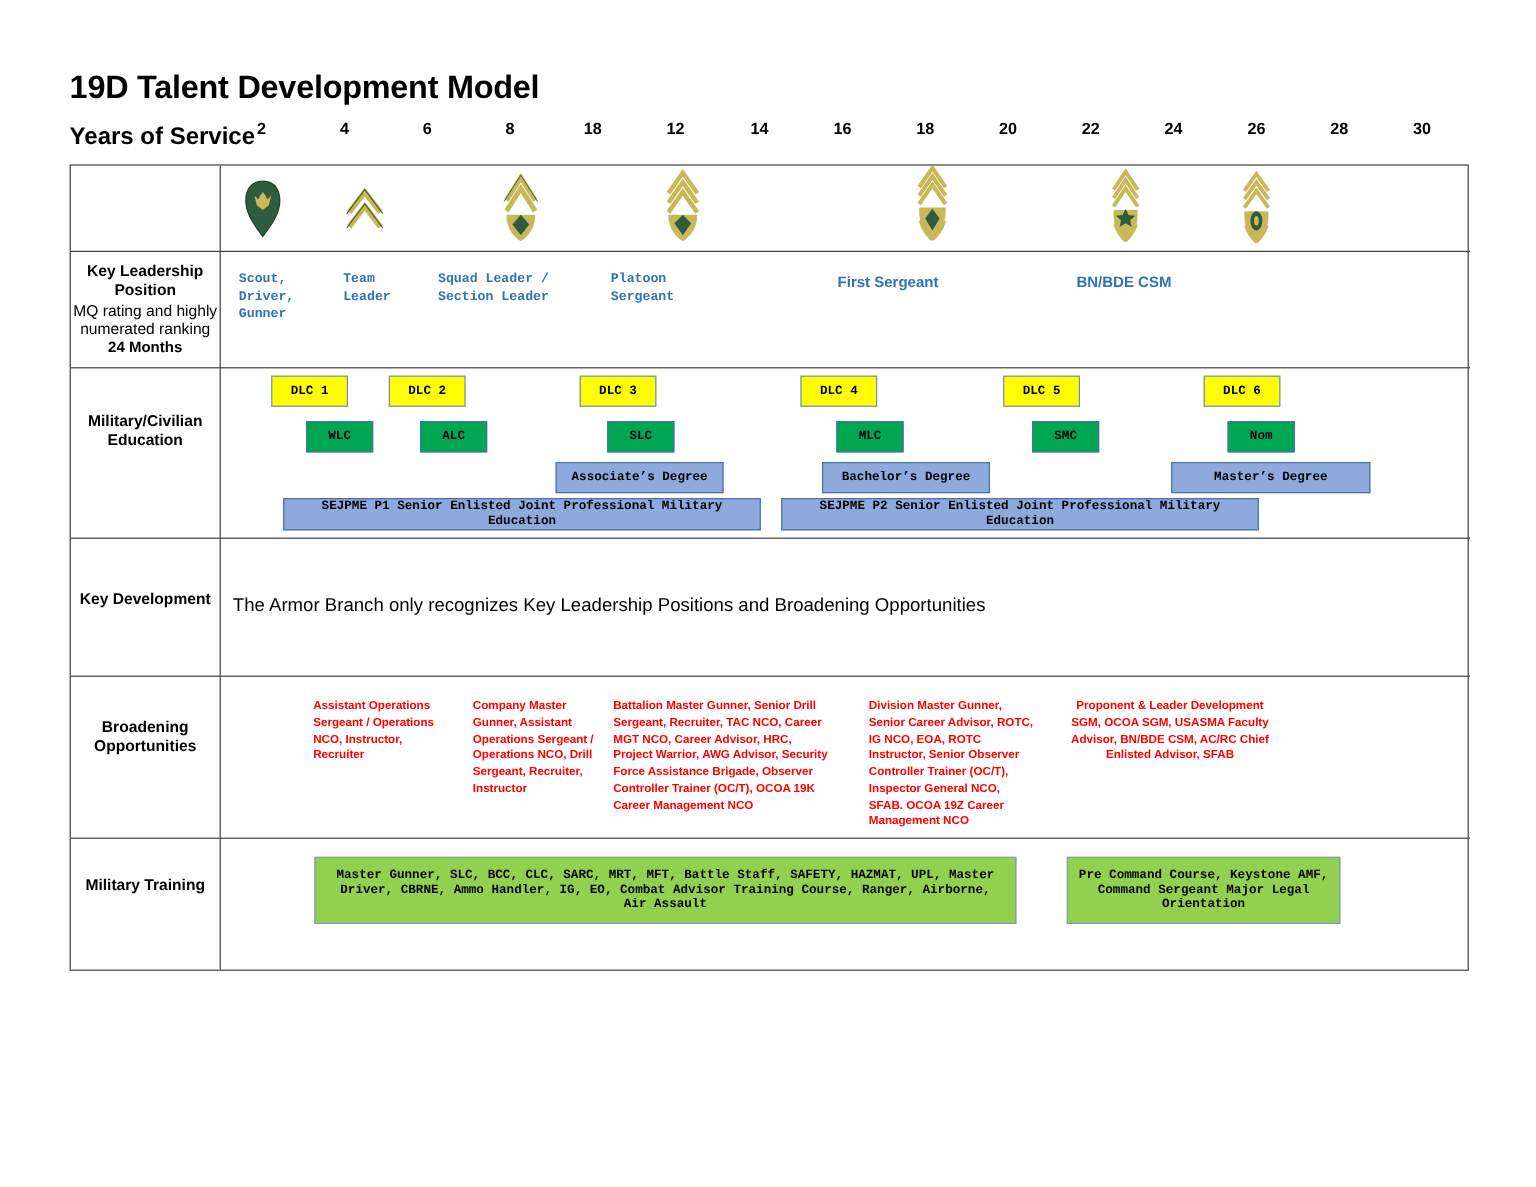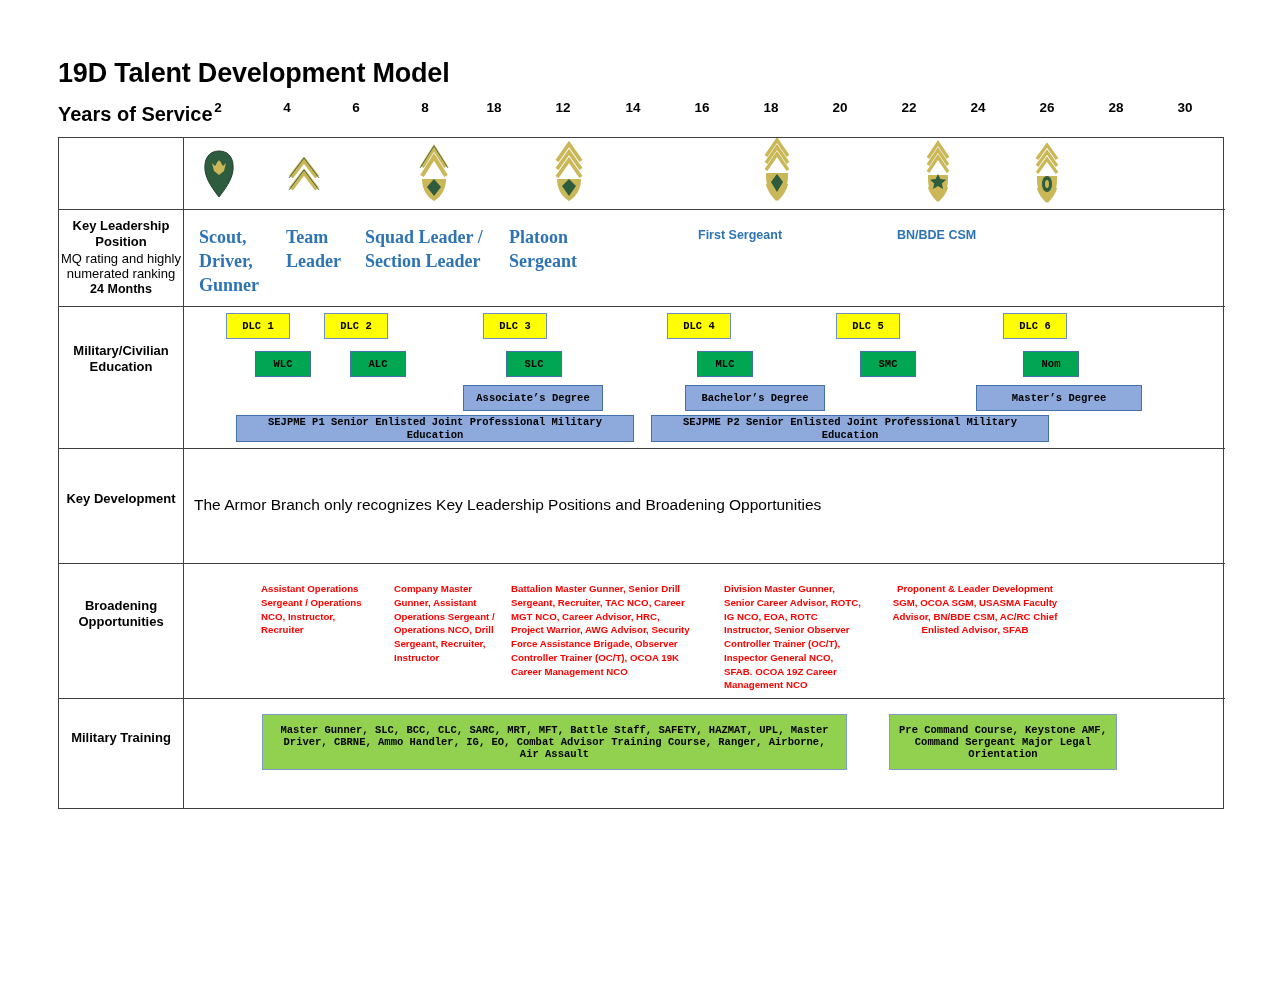--- a/index.html
+++ b/index.html
@@ -102,22 +102,22 @@
     position: absolute;
     width: 40px;
     height: 54px;
     margin-left: -20px;
   }
   .rank svg { display: block; }
 
   
   .klp {
     position: absolute;
-    font-family: Liberation Serif, serif;
-    font-size: 18px;
+    font-family: Liberation Mono, monospace;
+    font-size: 11px;
     font-weight: bold;
     color: #2E74B5;
     line-height: 1.33;
     white-space: pre-line;
   }
   .klp.sans {
     font-family: "Liberation Sans", sans-serif;
     font-size: 12.5px;
     color: #2E74B5;
   }

